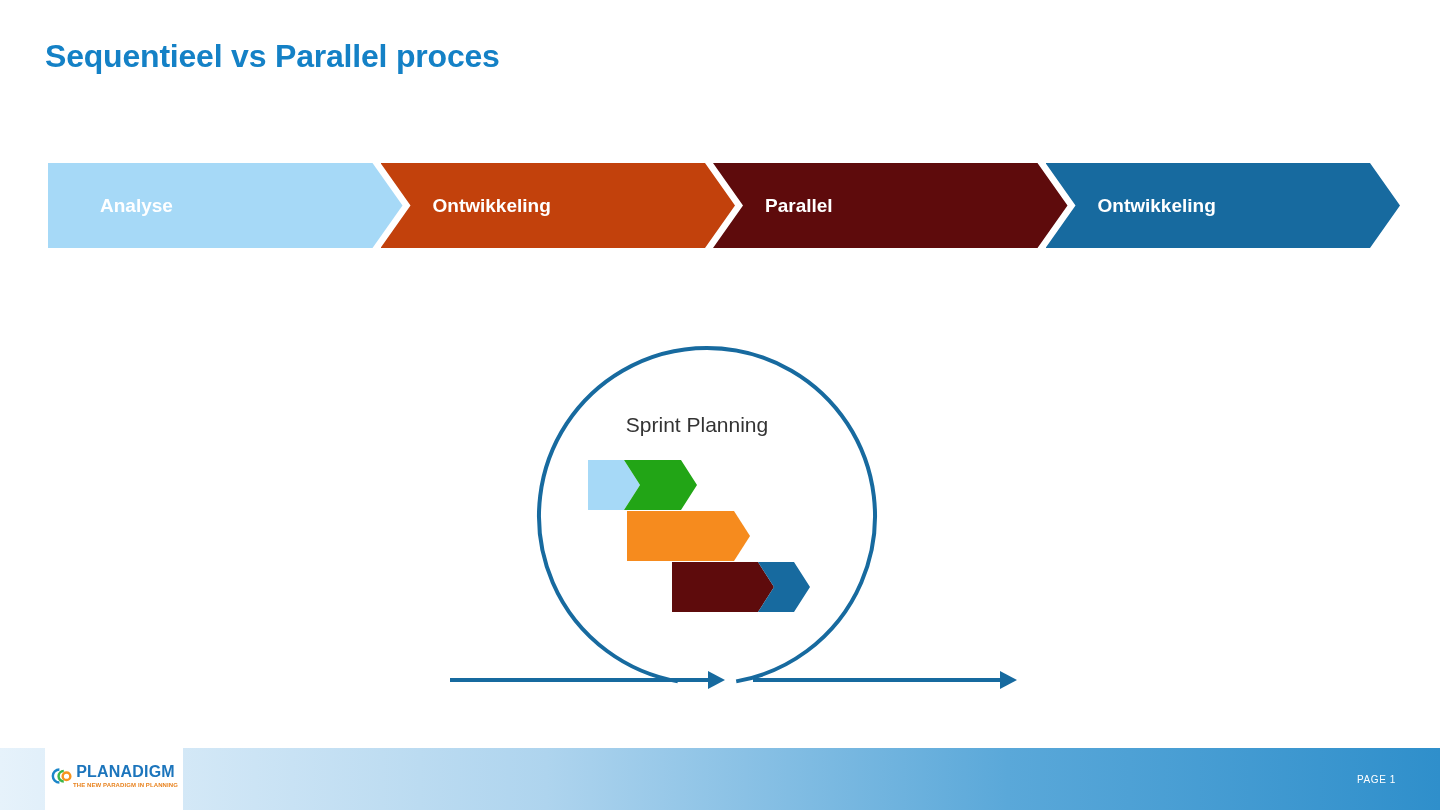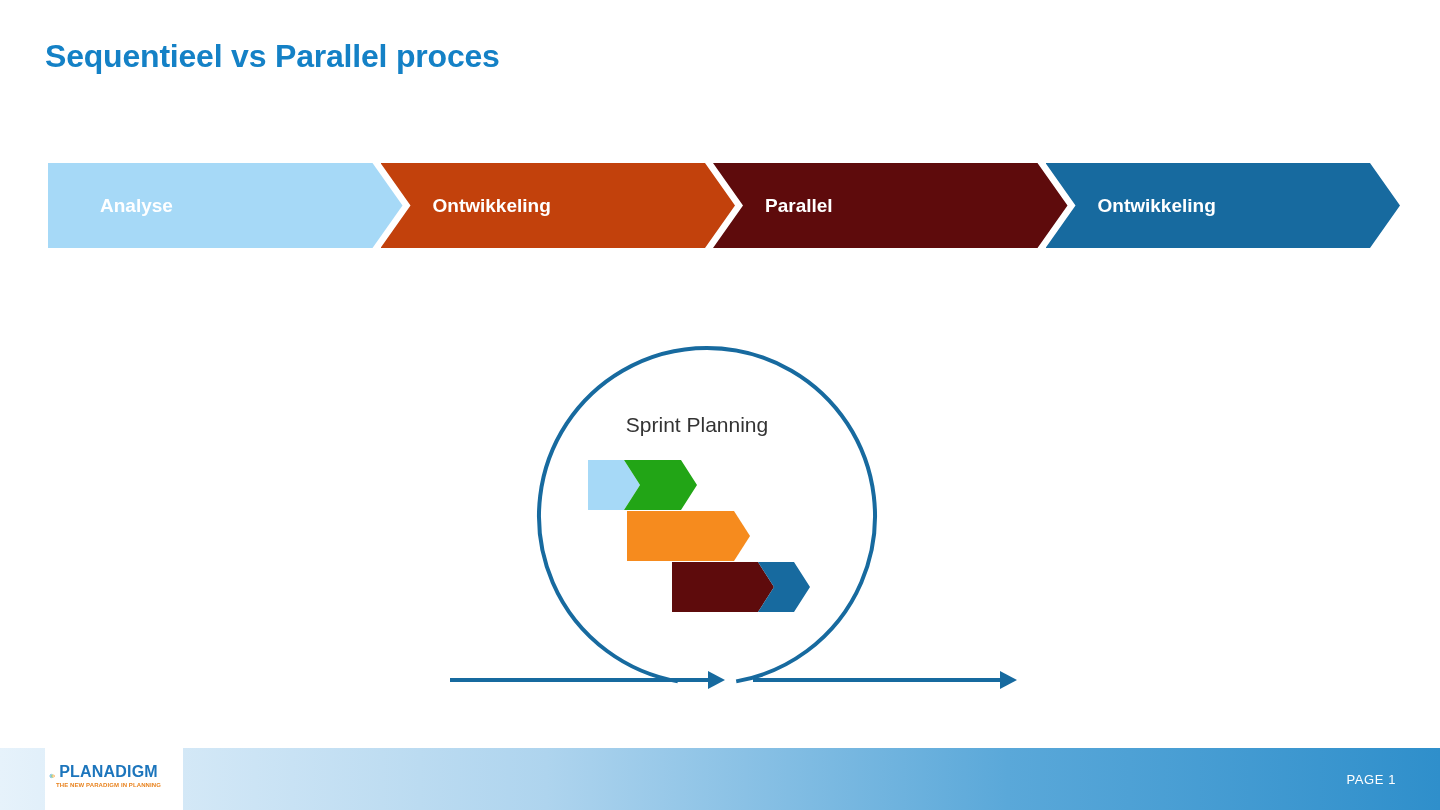--- a/index.html
+++ b/index.html
@@ -43,28 +43,28 @@
   .loop-svg { position: absolute; left: 0; top: 0; width: 1440px; height: 810px; }
 
   
   .footer-bar {
     position: absolute; left: 0; bottom: 0;
     width: 1440px; height: 62px;
     background: linear-gradient(90deg, #e6f2fb 0%, #aed4ee 38%, #5aa8d9 70%, #2f8fcb 100%);
     display: flex; align-items: center; justify-content: flex-end;
     padding-right: 44px;
   }
-  .page-label { color: #ffffff; font-size: 13px; letter-spacing: 0.6px; }
+  .page-label { color: #ffffff; font-size: 10px; letter-spacing: 0.6px; }
 
   .logo-box {
     position: absolute; left: 45px; bottom: 0;
     width: 138px; height: 66px;
     background: #ffffff;
     display: flex; align-items: center;
-    padding: 4px 22px 6px 4px;
+    padding: 4px 5px 6px 4px;
   }
   .logo-textcol { display: flex; flex-direction: column; margin-left: 1px; }
   .logo-text { font-size: 16px; font-weight: bold; color: #1c75bc; letter-spacing: 0.2px; line-height: 1.05; }
   .logo-tagline { font-size: 6px; font-weight: bold; color: #e8821d; letter-spacing: 0.1px; margin-top: 2px; white-space: nowrap; }
 </style>
 </head>
 <body>
 
 <div class="slide">
 

